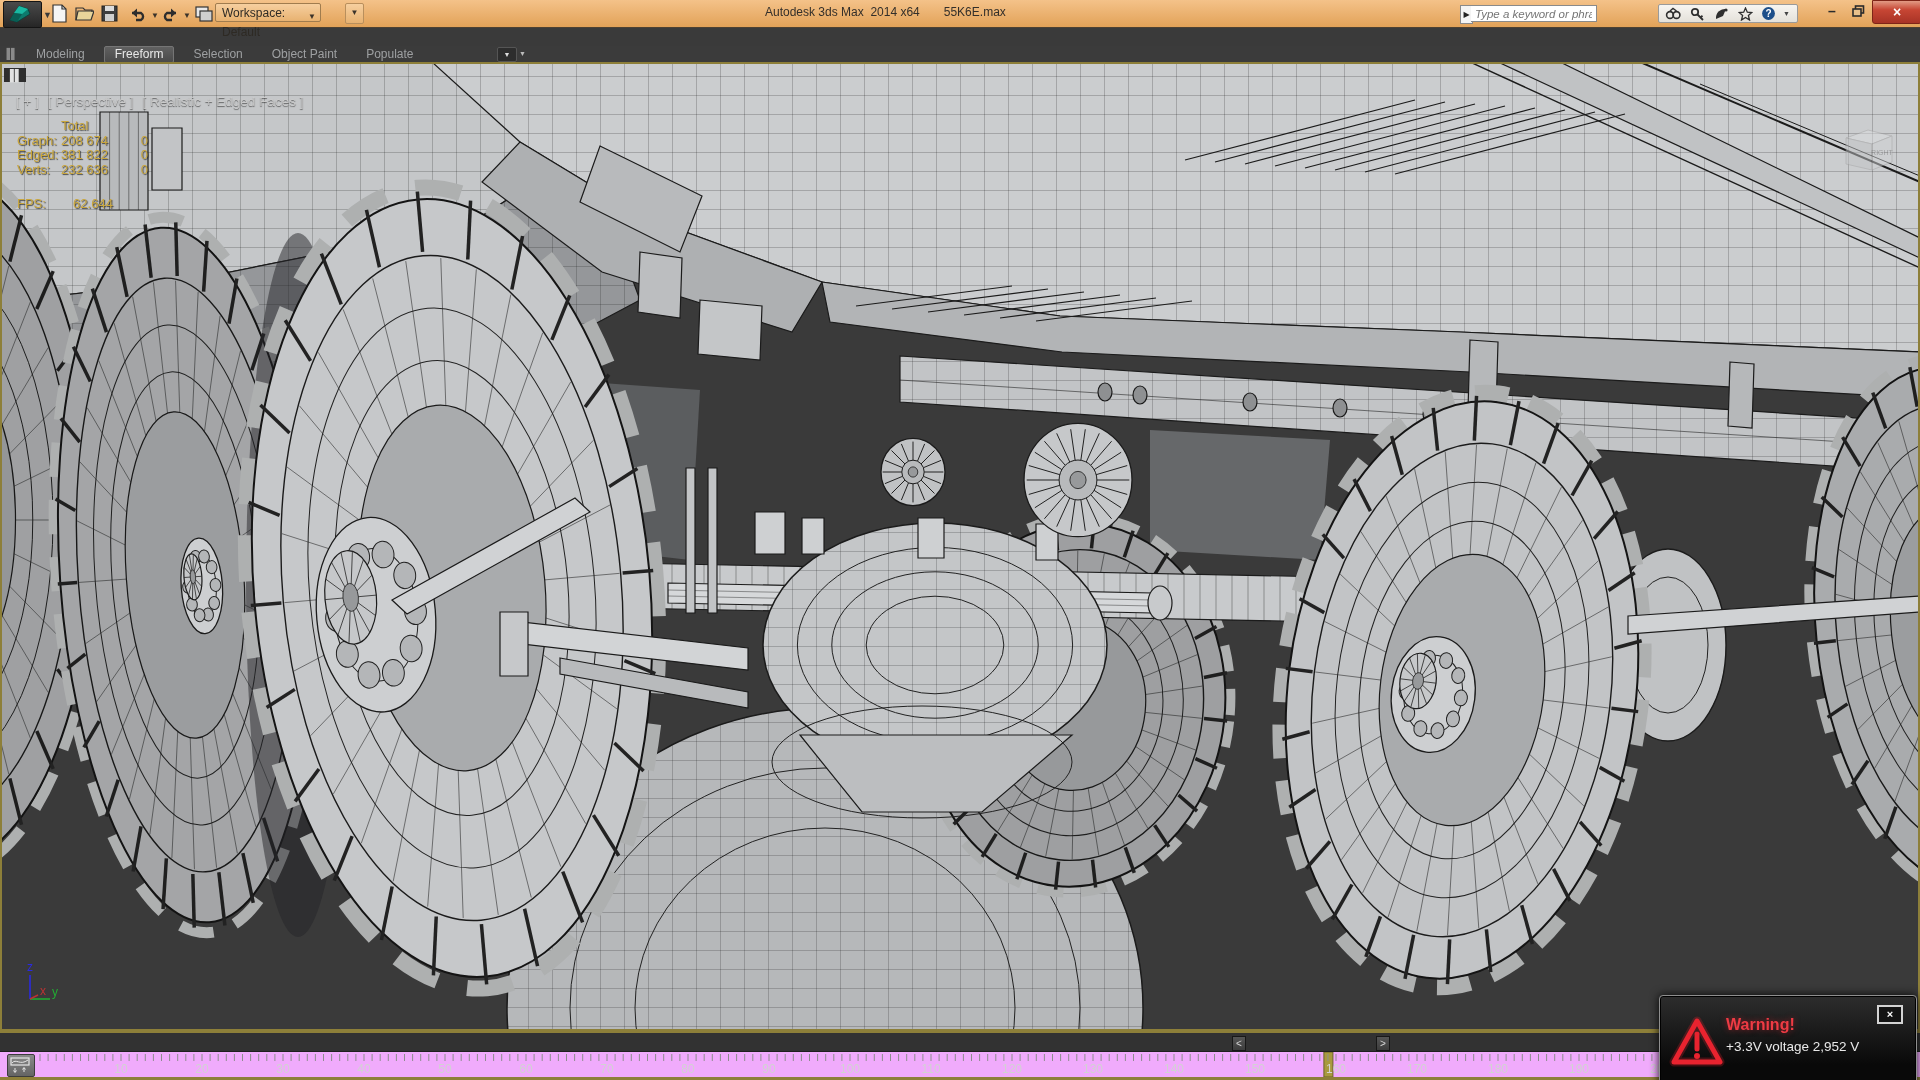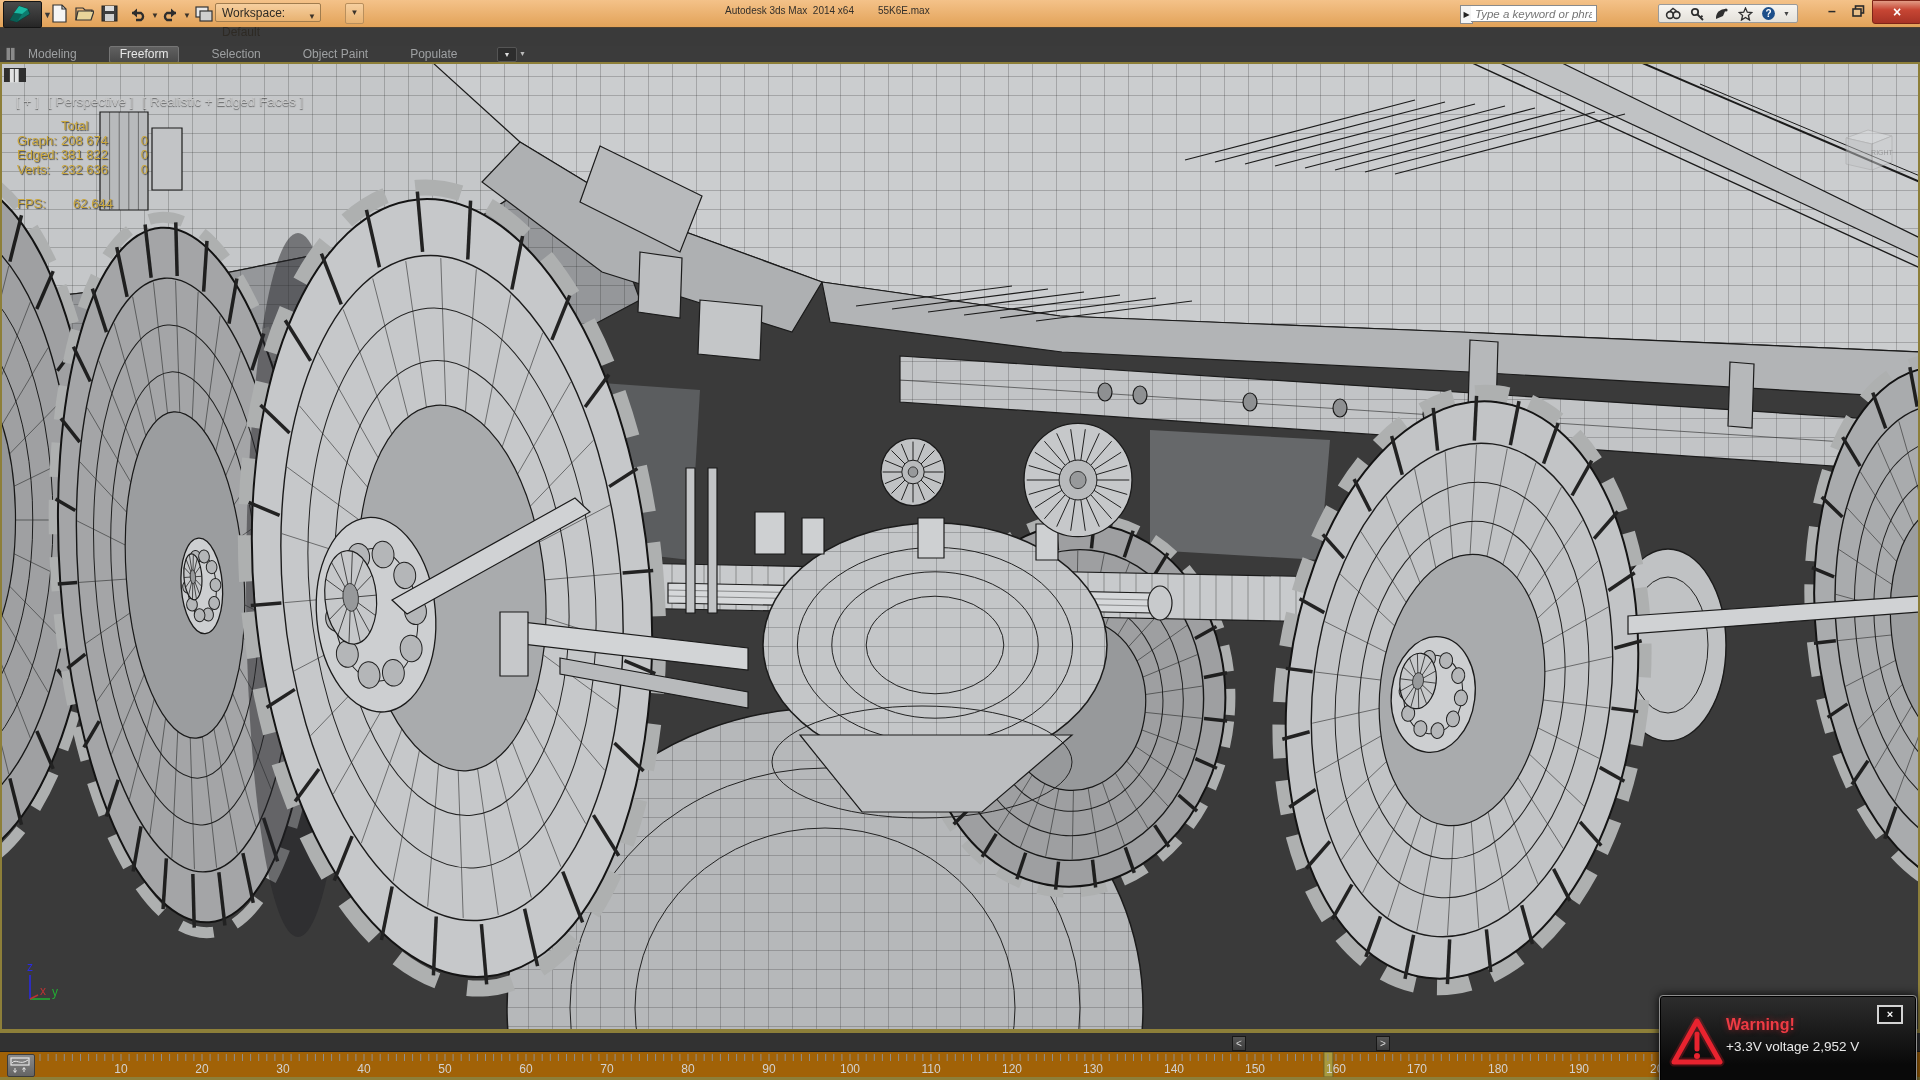--- a/index.html
+++ b/index.html
@@ -14,21 +14,21 @@
   .logo-caret{position:absolute;left:43px;top:10px;font-size:9px;color:#3a3a3a;}
   .qat-icon{position:absolute;top:4px;width:20px;height:19px;}
   .qat-caret{position:absolute;top:11px;font-size:8px;color:#3b332a;}
   .workspace-combo{position:absolute;left:215px;top:3px;width:106px;height:19px;
     border:1px solid #a07c4e;border-radius:2px;background:linear-gradient(#f6cf9f,#e8b271);
     font-size:12px;color:#2e2a24;line-height:19px;padding-left:6px;box-sizing:border-box;}
   .workspace-caret{position:absolute;right:4px;top:3px;font-size:8px;color:#3b332a;}
   .qat-chevron{position:absolute;left:345px;top:3px;width:17px;height:19px;
     border:1px solid #b98f5c;border-radius:2px;background:linear-gradient(#f6cf9f,#e8b271);
     text-align:center;font-size:8px;color:#3b332a;line-height:17px;}
-  .title-text{position:absolute;left:725px;top:5px;font-size:10px;color:#332f2a;white-space:pre;}
+  .title-text{position:absolute;left:765px;top:5px;font-size:12px;color:#332f2a;white-space:pre;}
   .title-text .fname{margin-left:24px;}
   .ic-arrow{position:absolute;left:1460px;top:5px;width:11px;height:17px;background:#f4f4f4;
     border:1px solid #8a8a8a;font-size:8px;color:#222;text-align:center;line-height:17px;}
   .search-input{position:absolute;left:1471px;top:5px;width:126px;height:17px;border:1px solid #8a8a8a;
     border-left:none;font-style:italic;font-size:11.5px;color:#555;padding:0 4px;box-sizing:border-box;
     font-family:"Liberation Sans",sans-serif;background:#fff;}
   .ic-tray{position:absolute;left:1658px;top:4px;width:140px;height:19px;background:linear-gradient(#f7f5f1,#e4e1da);
     border:1px solid #9a9a9a;border-radius:2px;display:flex;align-items:center;gap:4px;padding:0 4px;box-sizing:border-box;}
   .ic-btn{width:20px;height:16px;display:flex;align-items:center;justify-content:center;}
   .win-btn{position:absolute;top:0;height:22px;display:flex;align-items:center;justify-content:center;}
@@ -40,21 +40,21 @@
   
   .menubar{position:absolute;left:0;top:28px;width:1920px;height:17px;
     background:linear-gradient(#767676,#474747);border-bottom:1px solid #2e2e2e;
     display:flex;align-items:center;padding-left:55px;gap:25px;box-sizing:border-box;}
   .menu-item{font-size:12.5px;color:#f2f2f2;text-shadow:0 1px 1px rgba(0,0,0,.7);white-space:nowrap;}
 
   
   .ribbonbar{position:absolute;left:0;top:46px;width:1920px;height:16px;background:#3b3b3b;
     border-bottom:1px solid #2a2a2a;}
   .ribbon-grip{position:absolute;left:3px;top:2px;color:#8a8a8a;font-size:10px;letter-spacing:1px;}
-  .ribbon-tabs{position:absolute;left:18px;top:0;height:16px;display:flex;gap:22px;align-items:center;text-align:right;}
+  .ribbon-tabs{position:absolute;left:26px;top:0;height:16px;display:flex;gap:9px;align-items:center;text-align:right;}
   .ribbon-tab{font-size:12px;color:#9ea0a2;padding:0 10px;line-height:15px;white-space:nowrap;}
   .ribbon-tab.active{background:linear-gradient(#606060,#4a4a4a);border:1px solid #757575;
     border-radius:2px;color:#e8e8e8;}
   .ribbon-min-btn{position:absolute;left:497px;top:1px;width:18px;height:13px;background:#2d2d2d;
     border:1px solid #555;border-radius:2px;color:#ddd;font-size:7px;text-align:center;line-height:13px;}
   .ribbon-min-caret{position:absolute;left:519px;top:4px;color:#bbb;font-size:7px;}
 
   
   .viewport{position:absolute;left:0;top:62px;width:1920px;height:969px;background:#3a3a3a;
     border:2px solid #8d7f39;box-sizing:border-box;}
@@ -89,21 +89,21 @@
   
   .timeslider{position:absolute;left:0;top:1031px;width:1920px;height:20px;background:#323232;
     border-top:2px solid #8d7f39;box-sizing:border-box;}
   .ts-btn{position:absolute;top:3px;width:14px;height:15px;background:linear-gradient(#555,#3d3d3d);
     border:1px solid #181818;color:#d6d6d6;font-size:10px;text-align:center;line-height:14px;box-sizing:border-box;}
   .ts-prev{left:1232px;}
   .ts-next{left:1376px;}
   .ts-handle{position:absolute;left:1248px;top:3px;width:126px;height:15px;
     background:linear-gradient(#5d5d5d,#454545);border:1px solid #181818;border-top-color:#7c7c7c;
     color:#dcdcdc;font-size:12px;text-align:right;line-height:14px;box-sizing:border-box;margin-top:36px;}
-  .trackbar{position:absolute;left:0;top:1051px;width:1920px;height:26px;background:#a16207;
+  .trackbar{position:absolute;left:0;top:1051px;width:1920px;height:26px;background:#f0abfc;
     border-top:1px solid #1f1f1f;box-sizing:border-box;}
   .mce-btn{position:absolute;left:7px;top:2px;width:26px;height:21px;
     background:linear-gradient(#8a8a8a,#646464);border:1px solid #3c3c3c;border-radius:2px;}
   .bottom-strip{position:absolute;left:0;top:1077px;width:1920px;height:3px;background:#8d7f39;}
 </style>
 </head>
 <body>
 
 <div id="root">
 

